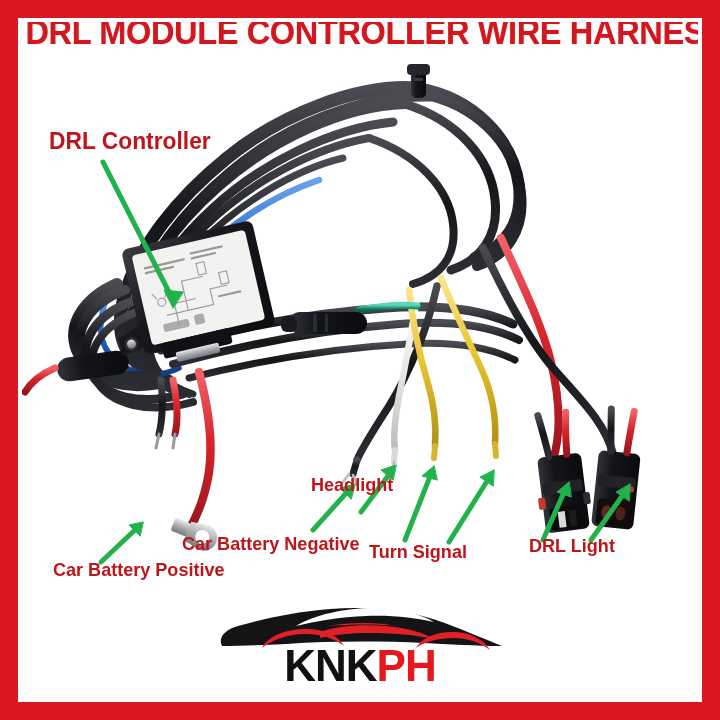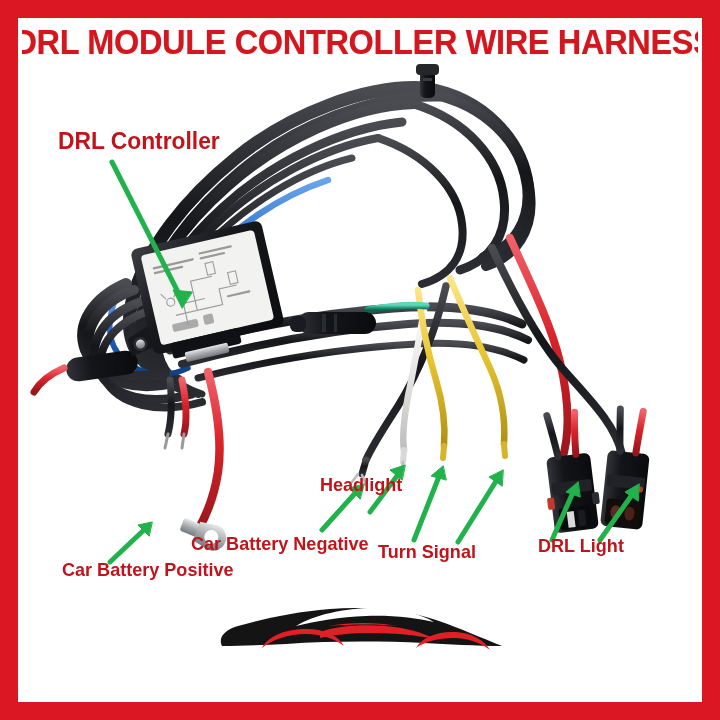--- a/index.html
+++ b/index.html
@@ -26,39 +26,39 @@
   .frame-inner{
     position:absolute;left:18px;top:18px;
     width:684px;height:684px;
     box-sizing:border-box;
     border:4px solid #ffffff;
     pointer-events:none;
   }
 
   
   .title-bar{
-    position:absolute;left:26px;top:14px;width:676px;height:46px;
-    display:flex;align-items:flex-end;justify-content:center;
+    position:absolute;left:38px;top:14px;width:676px;height:46px;
+    display:flex;align-items:flex-start;justify-content:center;
   }
   .title-text{
     color:#D3171F;
     font-family:"Liberation Sans", sans-serif;
     font-weight:bold;
     font-size:35px;
     line-height:36px;
     letter-spacing:-0.4px;
     transform:scaleX(0.93);
     transform-origin:center center;
     white-space:nowrap;
     text-shadow:0 0 1px rgba(211,23,31,.45);
   }
 
   
   .photo{
-    position:absolute;left:22px;top:62px;width:676px;height:545px;
+    position:absolute;left:13px;top:62px;width:676px;height:545px;
     background:#ffffff;
     overflow:hidden;
   }
 
   
   .lab{
     position:absolute;
     color:#C0141B;
     font-family:"Liberation Sans", sans-serif;
     font-weight:bold;
@@ -371,20 +371,23 @@
     <svg class="logo-car" width="300" height="56" viewBox="0 0 300 56">
       <path d="M12,44 C8,36 14,28 28,24 C52,17 84,10 120,7 C158,4 196,8 226,18 C252,27 272,36 292,44 C266,44 238,42 214,41 C170,39 120,39 76,42 C54,43 30,44 12,44 Z" fill="#141414"></path>
       <path d="M86,24 C104,13 134,6 164,6 C190,6 210,12 224,20 C206,16 182,13 156,14 C130,15 106,19 86,24 Z" fill="#ffffff"></path>
       <ellipse cx="196" cy="27" rx="11" ry="5" fill="#141414" transform="rotate(-9 196 27)"></ellipse>
       <path d="M52,46 C58,34 76,27 96,27 C114,27 128,33 134,44 C124,36 110,32 96,32 C78,32 62,38 52,46 Z" fill="#E01F26"></path>
       <path d="M206,46 C212,35 228,29 246,30 C262,31 274,38 280,48 C270,40 256,36 244,36 C228,36 214,40 206,46 Z" fill="#E01F26"></path>
       <path d="M110,30 C126,24 150,22 176,24 C198,26 214,31 224,37 C206,33 184,31 160,31 C140,31 122,33 110,36 Z" fill="#E01F26"></path>
       <path d="M118,24 C140,20 166,20 188,24 C170,22 144,22 118,24 Z" fill="#E01F26"></path>
     </svg>
 
+    <div class="logo-text">
+      <span class="logo-knk">KNK</span><span class="logo-ph">PH</span>
+    </div>
 
     <div class="tagline-row">
       <div class="bar bar-l"></div>
       <div class="tagline">Car and Motorcycle Accessories</div>
       <div class="bar bar-r"></div>
     </div>
   </div>
 
   <div class="frame-outer"></div>
   <div class="frame-inner"></div>

